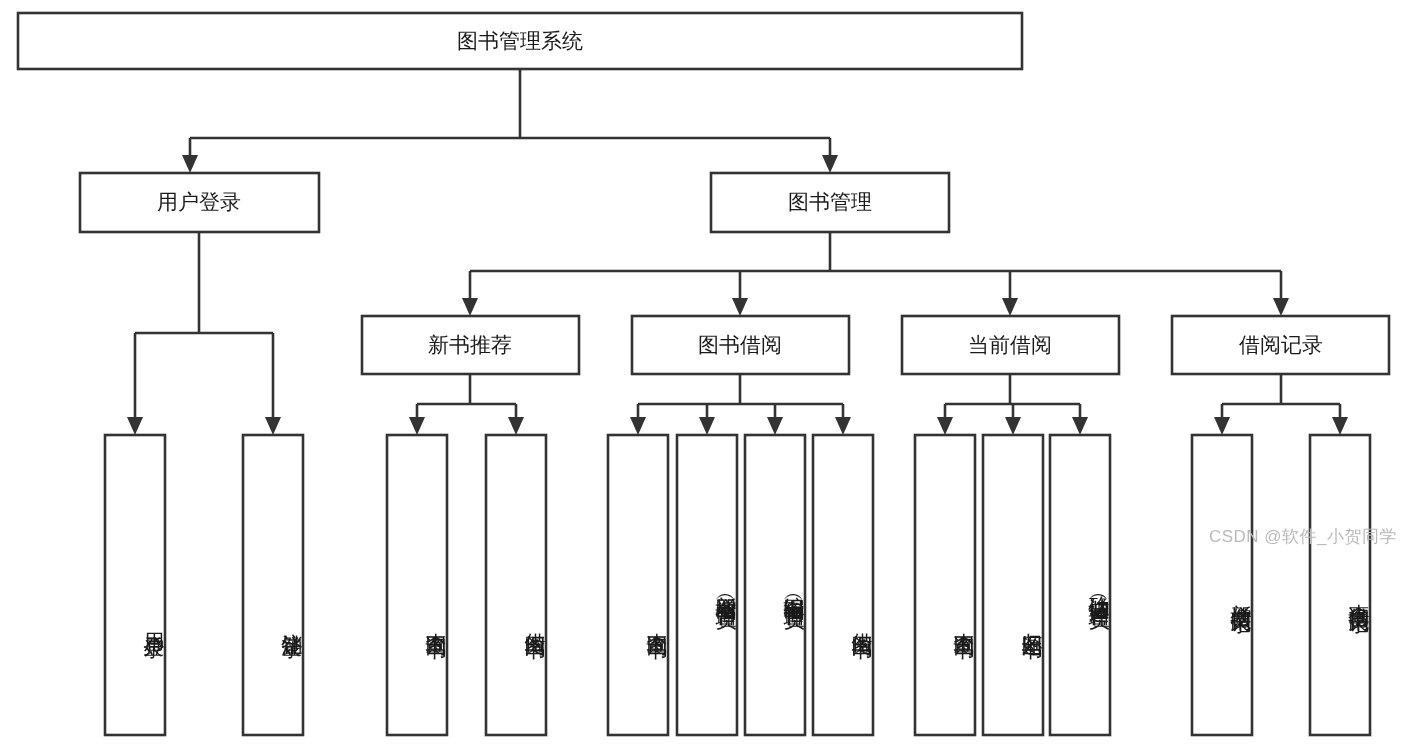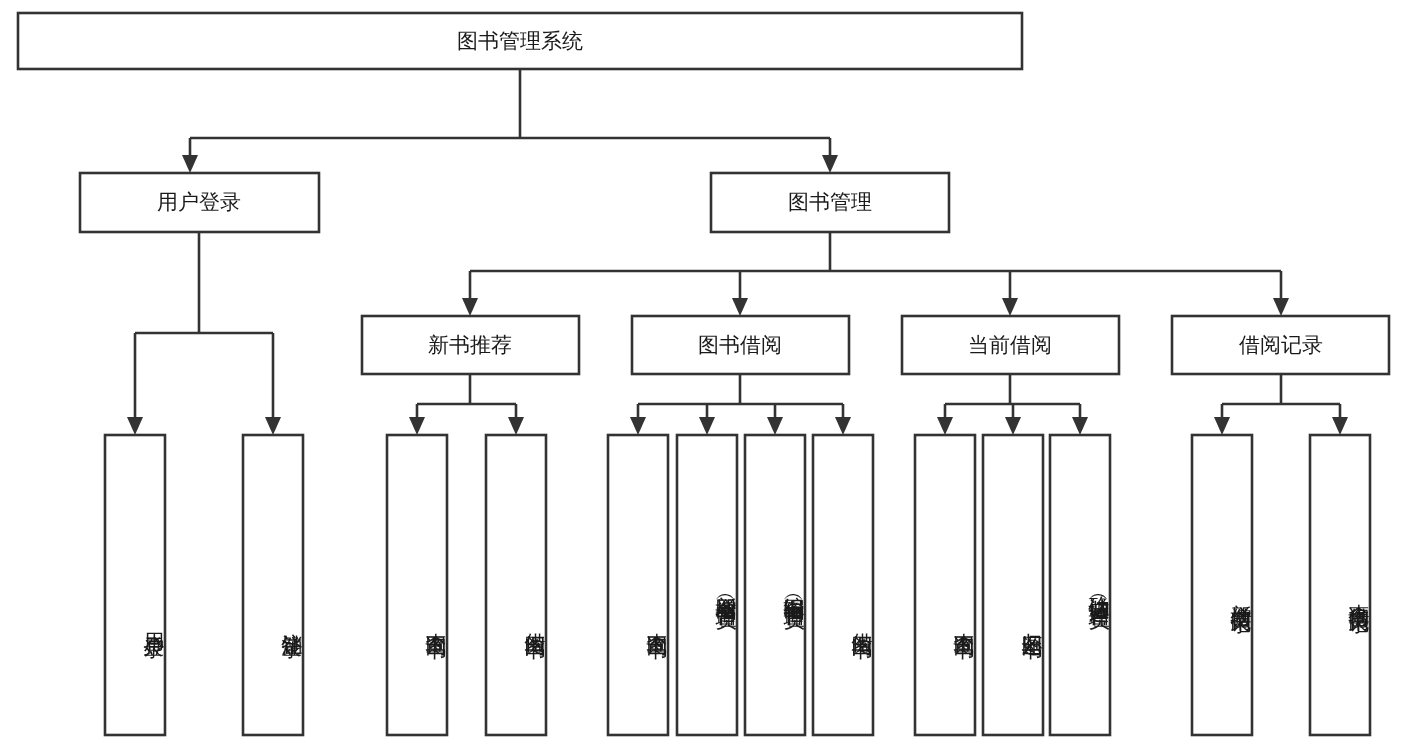--- a/index.html
+++ b/index.html
@@ -190,13 +190,14 @@
   <div class="node-label-v" style="left:608px; top:510px; width:60px; height:220px;">查询图书</div>
   <div class="node-label-v" style="left:677px; top:443px; width:60px; height:290px;">新增图书（管理员）</div>
   <div class="node-label-v" style="left:745px; top:443px; width:60px; height:290px;">编辑图书（管理员）</div>
   <div class="node-label-v" style="left:813px; top:510px; width:60px; height:220px;">借阅图书</div>
   <div class="node-label-v" style="left:915px; top:510px; width:60px; height:220px;">查询图书</div>
   <div class="node-label-v" style="left:983px; top:510px; width:60px; height:220px;">归还图书</div>
   <div class="node-label-v" style="left:1050px; top:443px; width:60px; height:290px;">确认归还（管理员）</div>
   <div class="node-label-v" style="left:1192px; top:455px; width:60px; height:275px;">新增借阅记录</div>
   <div class="node-label-v" style="left:1310px; top:455px; width:60px; height:275px;">查询借阅记录</div>
 
+  <div class="watermark">CSDN @软件_小贺同学</div>
 </div>
 
 </body></html>

